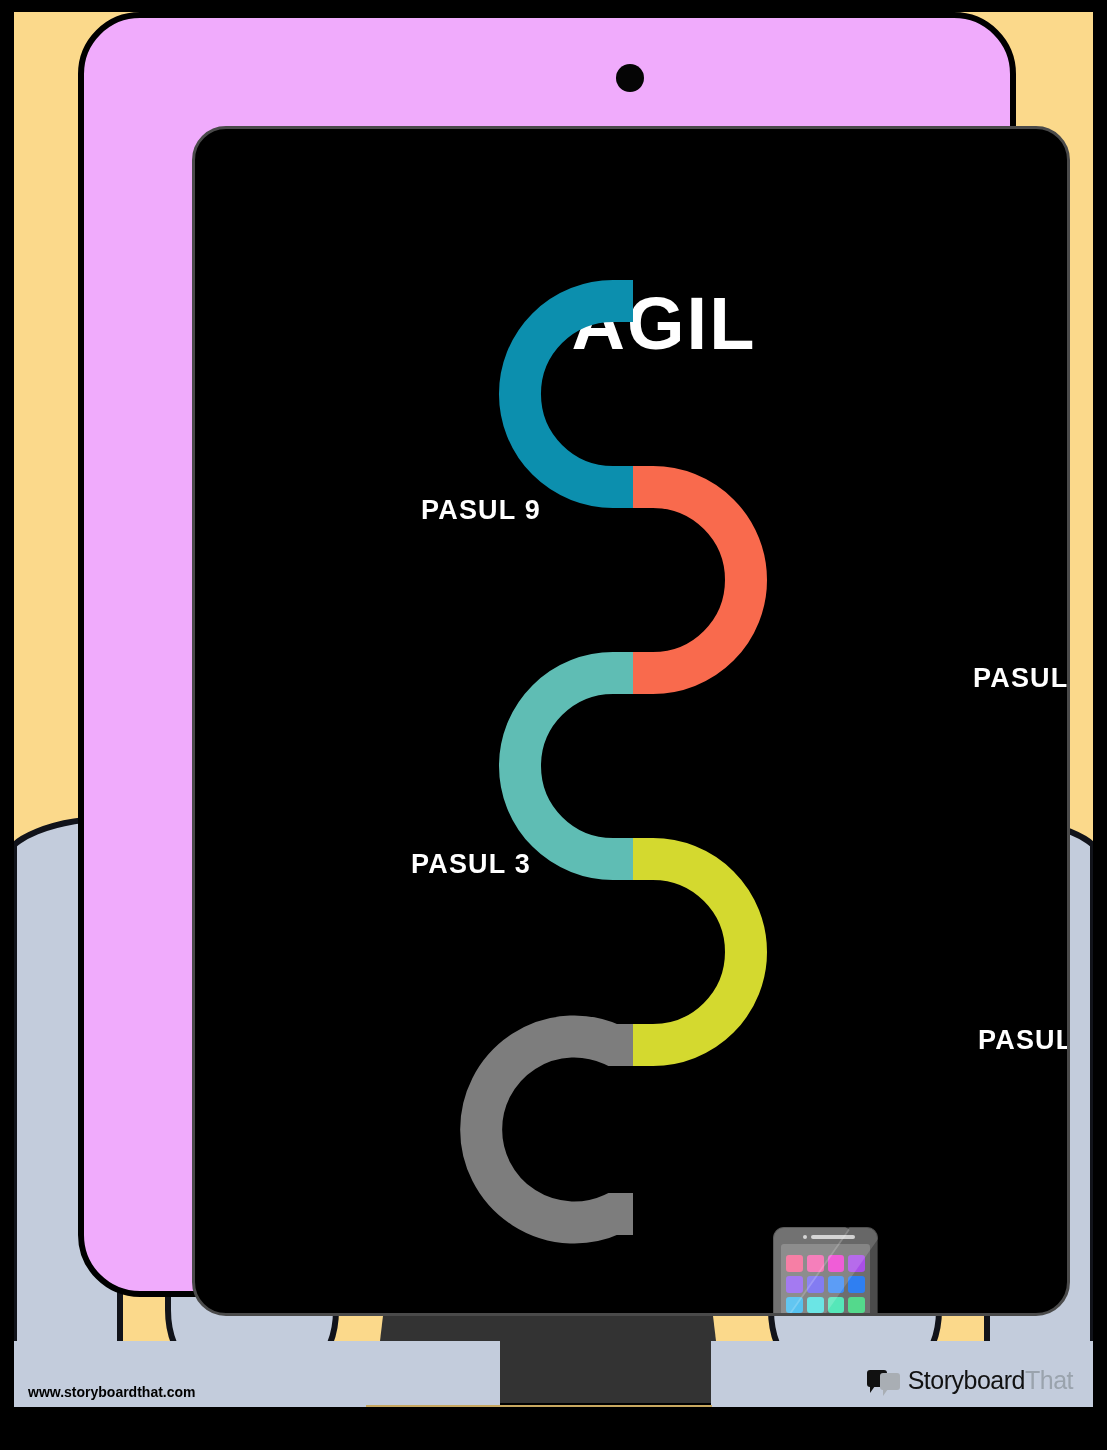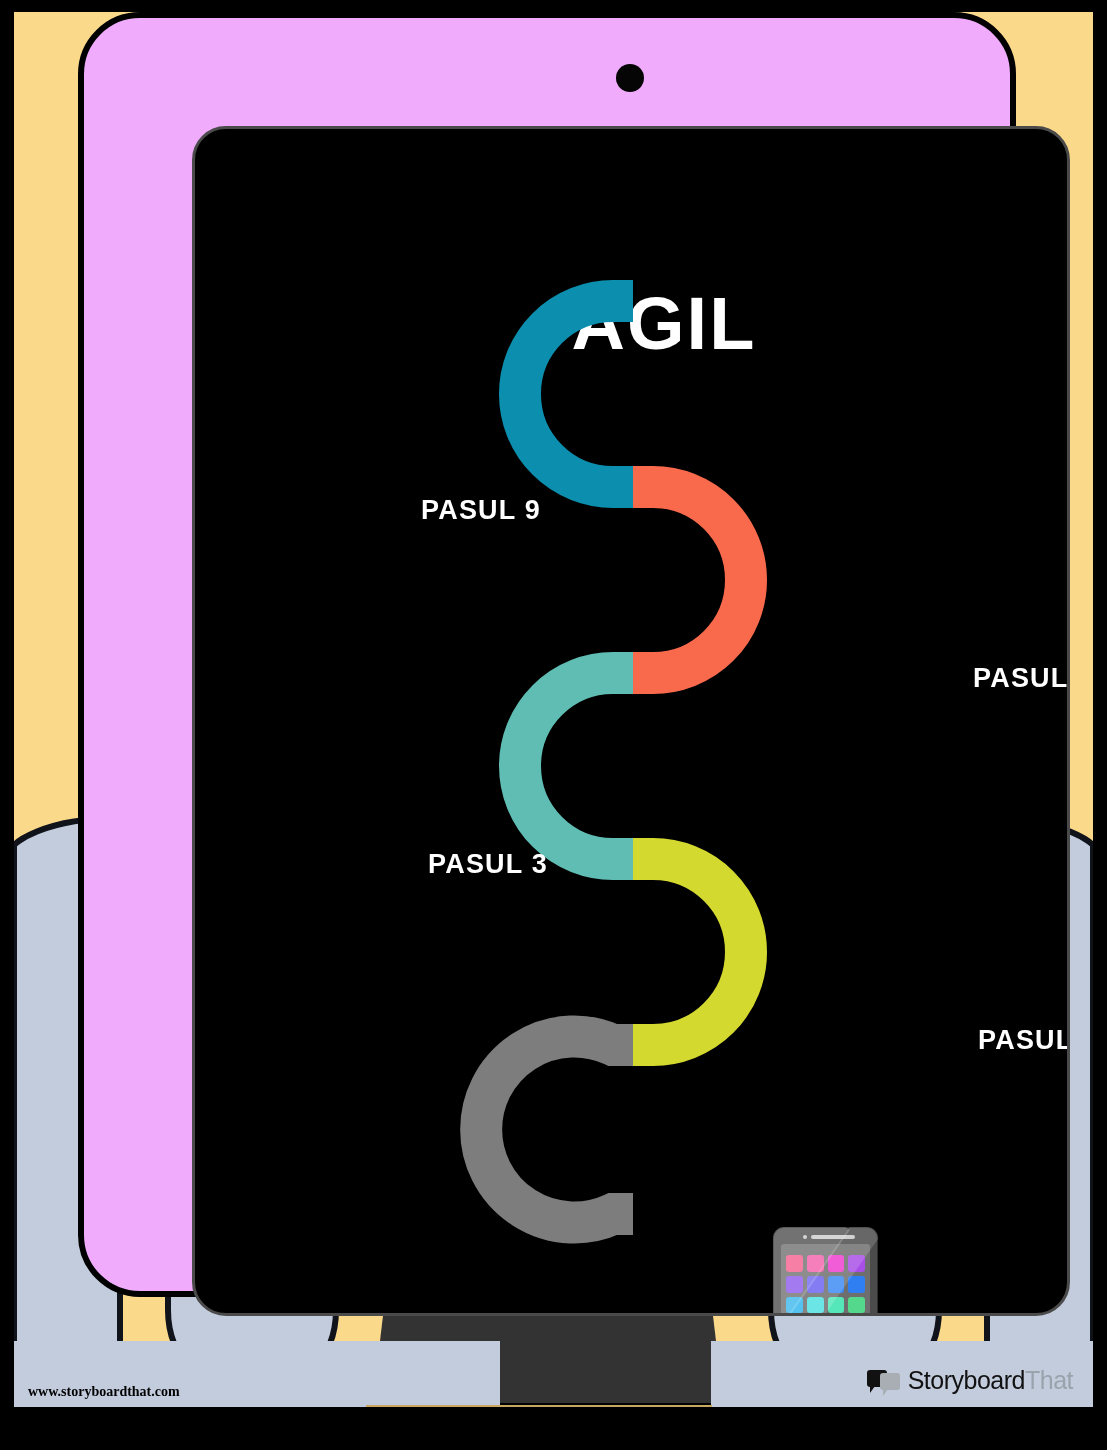--- a/index.html
+++ b/index.html
@@ -70,21 +70,21 @@
   .step-label {
     position:absolute;
     color:#fff;
     font-size:27px;
     font-weight:bold;
     letter-spacing:1.2px;
     white-space:nowrap;
   }
   .step-1 { left:226px; top:366px; }
   .step-2 { left:778px; top:534px; }
-  .step-3 { left:233px; top:720px; }
+  .step-3 { left:216px; top:720px; }
   .step-4 { left:783px; top:896px; }
 
   .path-svg { position:absolute; left:0; top:0; width:1107px; height:1450px; pointer-events:none; }
 
   
   .phone {
     position:absolute; left:578px; top:1098px;
     width:105px; height:158px;
   }
   .phone-body {
@@ -134,21 +134,21 @@
     width:486px; height:66px;
     background:#C3CCDC;
   }
   .footer-band-right {
     position:absolute; left:711px; top:1341px;
     width:382px; height:66px;
     background:#C3CCDC;
   }
   .footer-url {
     position:absolute; left:28px; top:1384px;
-    color:#000; font-size:14px; font-weight:bold;font-family:Liberation Serif, serif;
+    color:#000; font-size:14px; font-weight:bold;
   }
   .brand {
     position:absolute; right:34px; top:1366px;
     display:flex; align-items:center; gap:7px;
   }
   .brand-name { font-size:25px; color:#111; letter-spacing:-0.5px;text-align:center; }
   .brand-name b { font-weight:normal; }
   .brand-that { color:#9aa3ad; }
   .bubbles { position:relative; width:34px; height:26px; }
   .bub-back {

